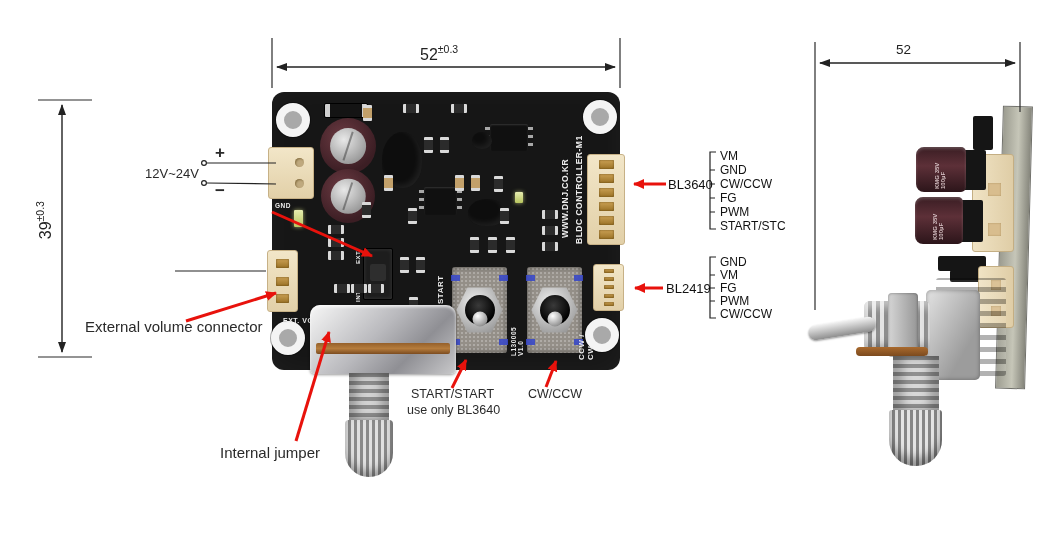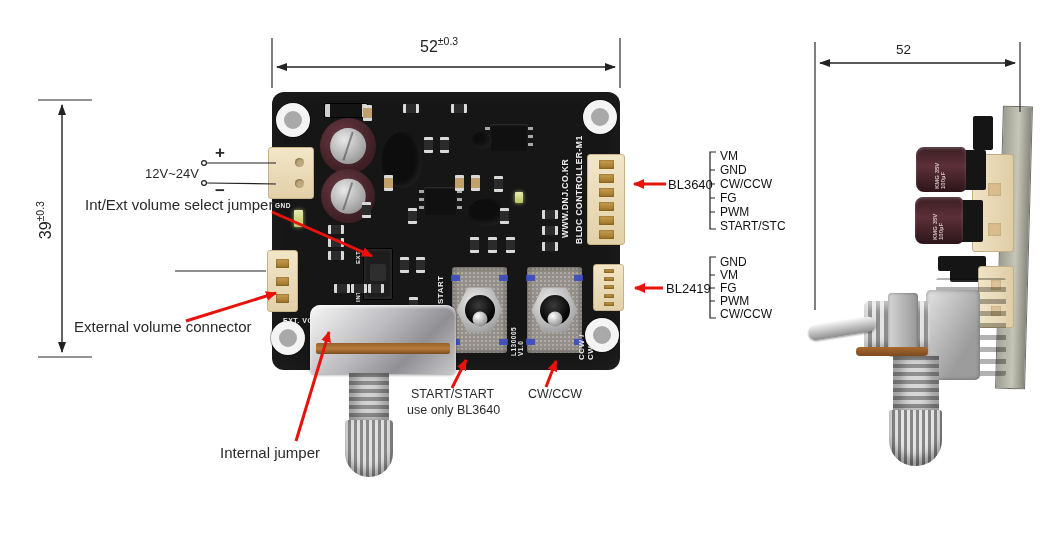--- a/index.html
+++ b/index.html
@@ -312,36 +312,35 @@
     <line x1="296" y1="441" x2="329" y2="332" stroke="#e8120c" stroke-width="3" marker-end="url(#ar)"></line>
     <line x1="452" y1="388" x2="466" y2="360" stroke="#e8120c" stroke-width="3" marker-end="url(#ar)"></line>
     <line x1="546" y1="387" x2="556" y2="361" stroke="#e8120c" stroke-width="3" marker-end="url(#ar)"></line>
     <line x1="666" y1="184" x2="634" y2="184" stroke="#e8120c" stroke-width="3" marker-end="url(#ar)"></line>
     <line x1="663" y1="288" x2="635" y2="288" stroke="#e8120c" stroke-width="3" marker-end="url(#ar)"></line>
 
     <path d="M716 152 H710 V229 H716 M710 170 H715 M710 184 H715 M710 198 H715 M710 212 H715" fill="none" stroke="#222" stroke-width="1.2"></path>
     <path d="M716 257 H710 V318 H716 M710 275 H715 M710 288 H715 M710 301 H715" fill="none" stroke="#222" stroke-width="1.2"></path>
   </svg>
 
-  <div class="dim-label txt" style="left:420px; top:36px;">
+  <div class="dim-label txt" style="left:420px; top:44px;">
     <span>52</span><sup>±0.3</sup>
   </div>
   <div class="dim-label rot90 txt" style="left:0px; top:210px; width:90px;">
     <span>39</span><sup>±0.3</sup>
   </div>
   <div class="dim-label txt" style="left:896px; top:42px; font-size:13.5px;">52</div>
 
   <div class="small-label txt" style="left:145px; top:166px; font-size:13px;">12V~24V</div>
   <div class="small-label txt" style="left:215px; top:143px; font-size:17px; font-weight:600;">+</div>
   <div class="small-label txt" style="left:215px; top:181px; font-size:17px; font-weight:600;">−</div>
 
-  <div class="callout txt" style="left:85px; top:196px;">Int/Ext volume select jumper</div>
-
-
-  <div class="callout txt" style="left:74px; top:318px;">External volume connector</div>
+
+
+  <div class="callout txt" style="left:85px; top:318px;">External volume connector</div>
   <div class="callout txt" style="left:220px; top:444px;">Internal jumper</div>
 
   <div class="small-label txt" style="left:411px; top:387px;">START/START</div>
   <div class="small-label txt" style="left:407px; top:403px;">use only BL3640</div>
   <div class="small-label txt" style="left:528px; top:387px;">CW/CCW</div>
 
   <div class="conn-name txt" style="left:668px; top:177px;">BL3640</div>
   <div class="pinbox txt" style="left:720px; top:149px;">
     <div class="pinrow">VM</div>
     <div class="pinrow">GND</div>

